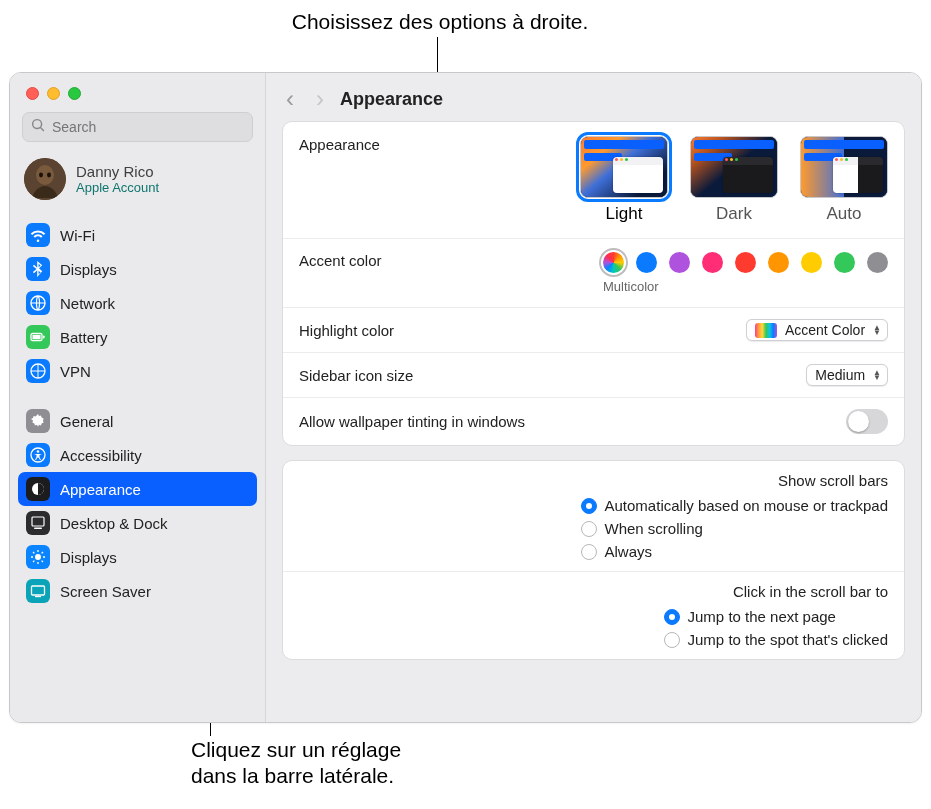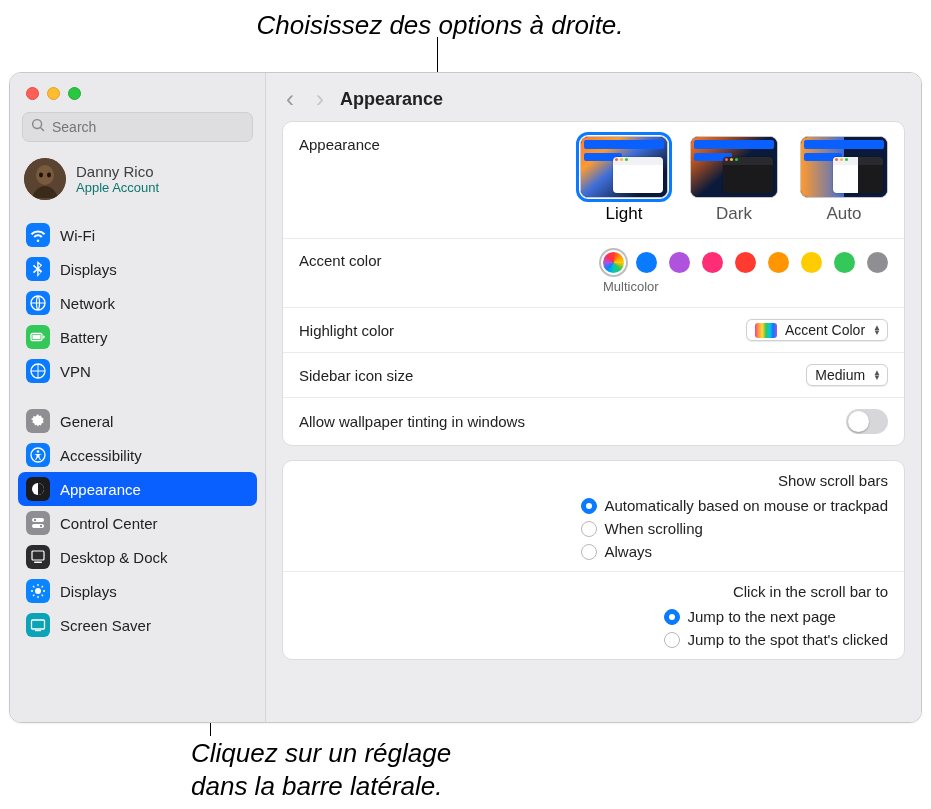--- a/index.html
+++ b/index.html
@@ -1,20 +1,20 @@
 <!DOCTYPE html>
 <html><head>
 <meta charset="utf-8">
 <style>
   * { box-sizing: border-box; margin:0; padding:0; -webkit-font-smoothing:antialiased; }
   body { font-family: -apple-system, "Helvetica Neue", Arial, sans-serif; background:#fff; color:#222; font-size:15px; }
   .stage { position:relative; width:931px; height:809px; }
 
   
-  .callout { position:absolute; font-size:26px; color:#000; line-height:1.25; text-align:left;font-style:italic;}
+  .callout { position:absolute; font-size:21px; color:#000; line-height:1.25; text-align:left;}
   .callout.top { left:190px; top:9px; width:500px; text-align:center;}
   .callout.bottom { left:191px; top:737px; }
   .leader { position:absolute; background:#000; }
   .leader.top { left:437px; top:37px; width:1px; height:35px; }
   .leader.bottom { left:210px; top:555px; width:1px; height:181px; }
 
   
   .window { position:absolute; left:9px; top:72px; width:913px; height:651px;
             border:1px solid #c8c8c8; border-radius:12px; overflow:hidden; display:flex;
             box-shadow:0 1px 2px rgba(0,0,0,0.05); background:#fff;}
@@ -235,31 +235,20 @@
       <div class="s-item selected">
         <div class="s-icon dark">
               <svg viewBox="0 0 16 16">
                 <circle cx="8" cy="8" r="6" fill="#fff"></circle>
                 <path d="M8 2a6 6 0 010 12z" fill="#1c1c1e"></path>
               </svg>
             </div>
         <span>Appearance</span>
       </div>
       <div class="s-item">
-        <div class="s-icon gray">
-              <svg viewBox="0 0 16 16">
-                <rect x="2" y="3" width="12" height="4" rx="2" fill="#fff"></rect>
-                <circle cx="5" cy="5" r="1.2" fill="#8e8e93"></circle>
-                <rect x="2" y="9" width="12" height="4" rx="2" fill="#fff"></rect>
-                <circle cx="11" cy="11" r="1.2" fill="#8e8e93"></circle>
-              </svg>
-            </div>
-        <span>Control Center</span>
-      </div>
-      <div class="s-item">
         <div class="s-icon desk">
               <svg viewBox="0 0 16 16">
                 <rect x="2" y="2" width="12" height="9" rx="1" fill="none" stroke="#fff" stroke-width="1.2"></rect>
                 <rect x="4" y="12.5" width="8" height="1.5" rx=".75" fill="#fff"></rect>
               </svg>
             </div>
         <span>Desktop &amp; Dock</span>
       </div>
       <div class="s-item">
         <div class="s-icon disp">

